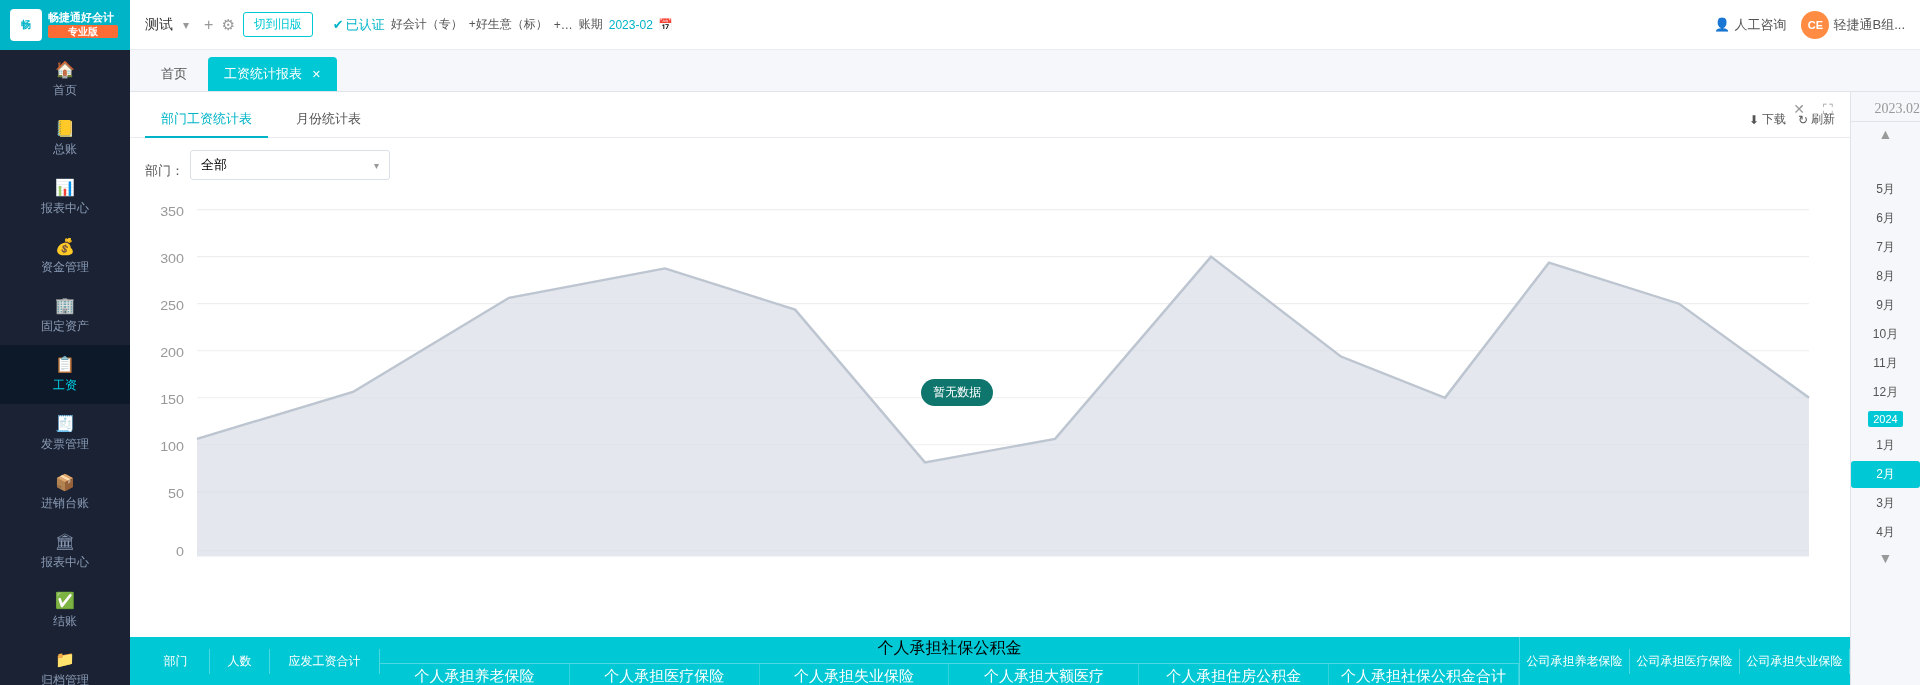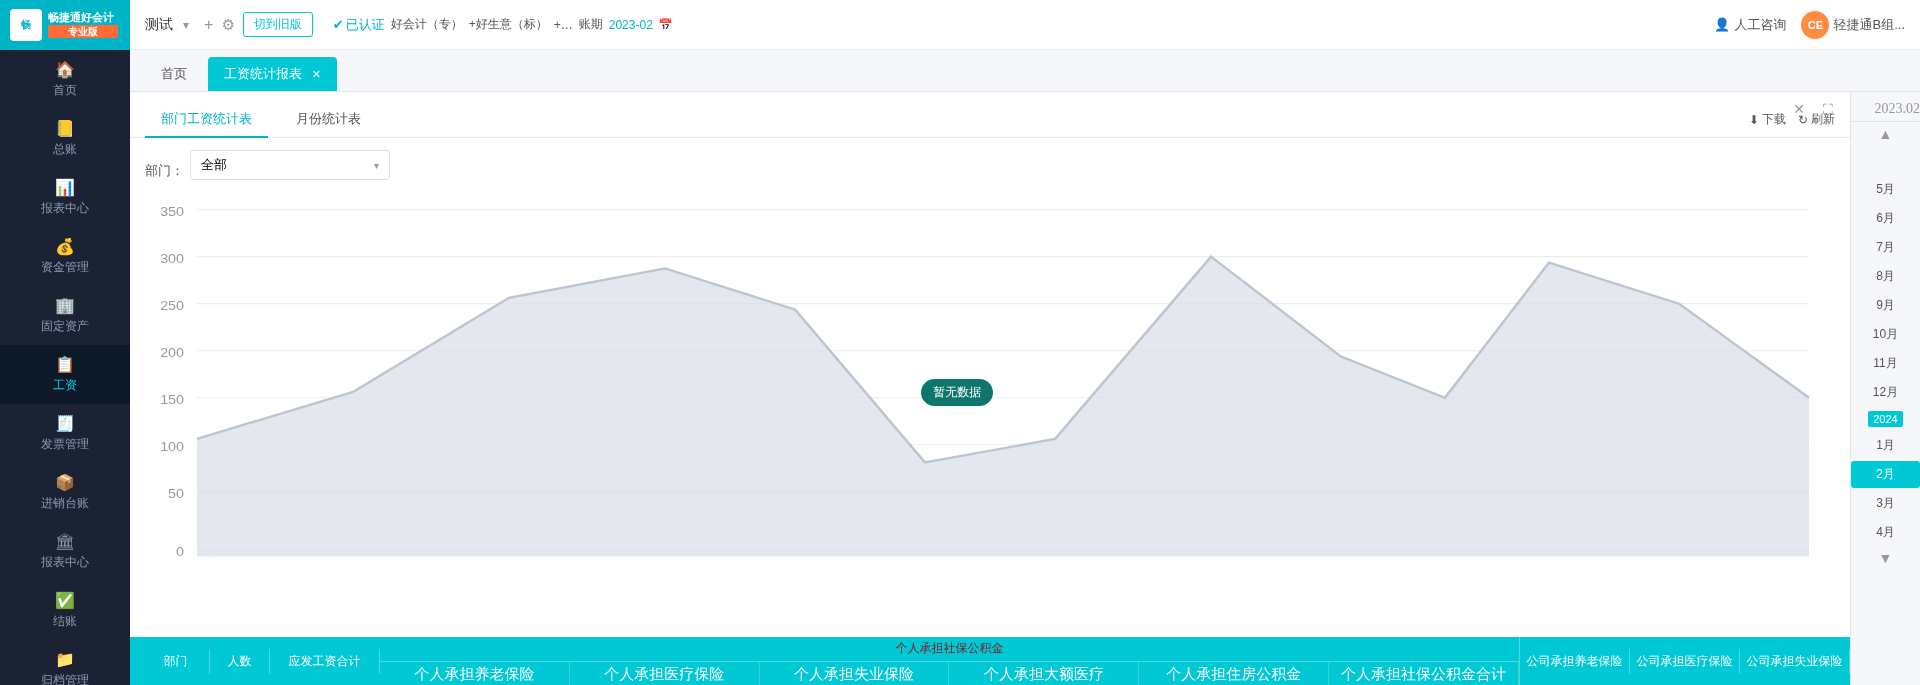--- a/index.html
+++ b/index.html
@@ -219,22 +219,22 @@
       text-overflow: ellipsis;
     }
     .table-col-group {
       flex: 4;
       display: flex;
       flex-direction: column;
       border-right: 1px solid rgba(255,255,255,0.3);
     }
     .table-col-group-header {
       text-align: center;
-      font-size: 12px;
-      color: #7f1d1d;
+      font-size: 16px;
+      color: #000000;
       padding: 4px 2px;
       border-bottom: 1px solid rgba(255,255,255,0.3);
       white-space: nowrap;
     }
     .table-col-group-cells {
       display: flex;
     }
     .table-col-group-cell {
       flex: 1;
       text-align: center;

